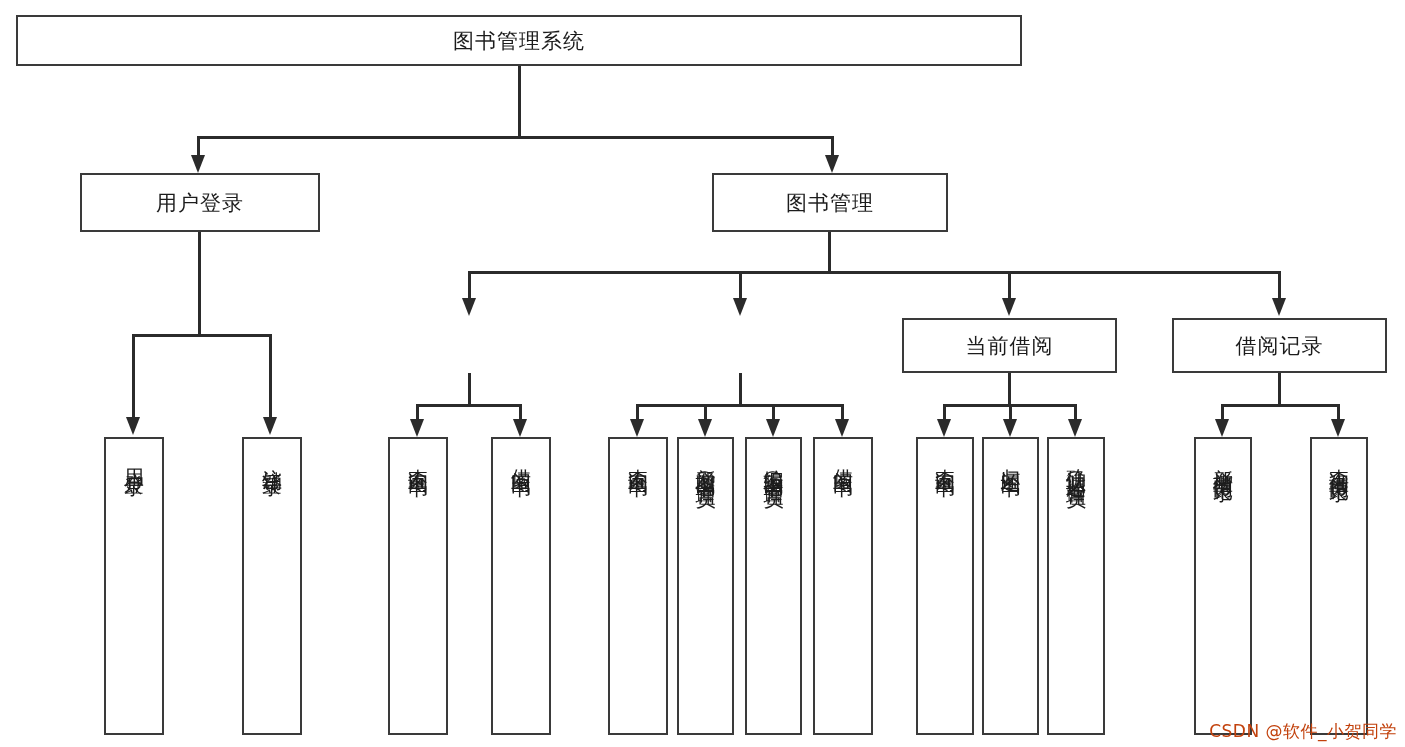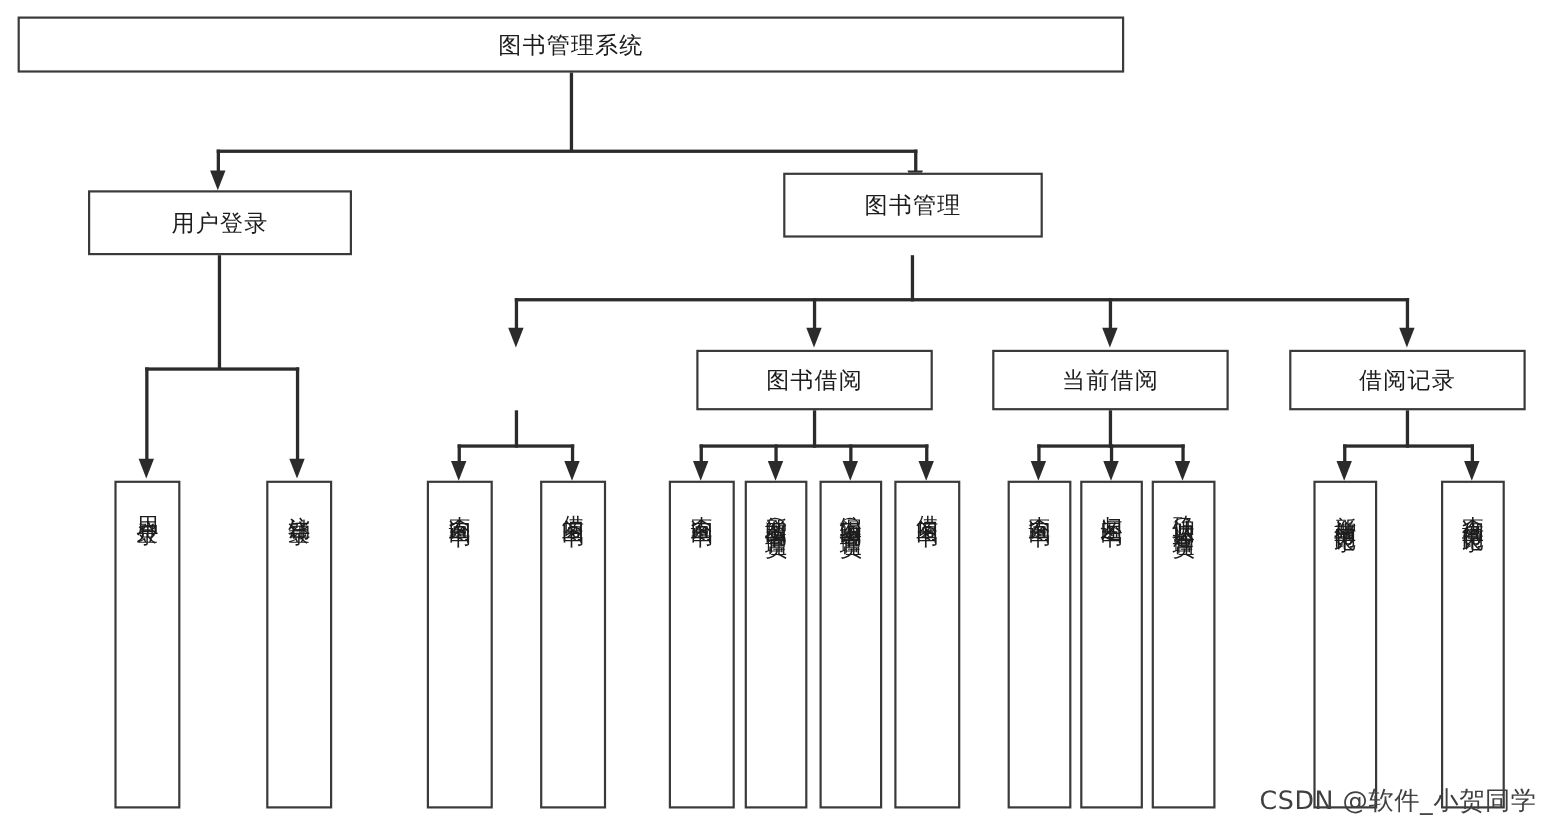--- a/index.html
+++ b/index.html
@@ -53,22 +53,22 @@
     width: 0;
     height: 0;
     border-left: 7px solid transparent;
     border-right: 7px solid transparent;
     border-top: 18px solid #2b2b2b;
   }
   #watermark {
     position: absolute;
     right: 8px;
     bottom: 4px;
-    font-size: 23px;
-    color: #404040;
+    font-size: 17px;
+    color: #c2410c;
     letter-spacing: 0.5px;
     white-space: nowrap;
     user-select: none;
   }
 </style>
 </head>
 <body>
 
 <div id="canvas">
 
@@ -83,21 +83,21 @@
   <div class="line vline" style="left:197px; top:136px; width:3px; height:22px;"></div>
   <div class="arrow" style="left:191px; top:155px;"></div>
 
   <div class="line vline" style="left:831px; top:136px; width:3px; height:22px;"></div>
   <div class="arrow" style="left:825px; top:155px;"></div>
 
   <div class="node h-node" style="left:80px; top:173px; width:240px; height:59px;">
     <span>用户登录</span>
   </div>
 
-  <div class="node h-node" style="left:712px; top:157px; width:236px; height:59px;">
+  <div class="node h-node" style="left:712px; top:173px; width:236px; height:59px;">
     <span>图书管理</span>
   </div>
 
   <div class="line vline" style="left:198px; top:232px; width:3px; height:104px;"></div>
   <div class="line hline" style="left:132px; top:334px; width:140px; height:3px;"></div>
   <div class="line vline" style="left:132px; top:334px; width:3px; height:85px;"></div>
   <div class="arrow" style="left:126px; top:417px;"></div>
   <div class="line vline" style="left:269px; top:334px; width:3px; height:85px;"></div>
   <div class="arrow" style="left:263px; top:417px;"></div>
 
@@ -105,23 +105,20 @@
   <div class="line hline" style="left:468px; top:271px; width:813px; height:3px;"></div>
   <div class="line vline" style="left:468px; top:271px; width:3px; height:29px;"></div>
   <div class="arrow" style="left:462px; top:298px;"></div>
   <div class="line vline" style="left:739px; top:271px; width:3px; height:29px;"></div>
   <div class="arrow" style="left:733px; top:298px;"></div>
   <div class="line vline" style="left:1008px; top:271px; width:3px; height:29px;"></div>
   <div class="arrow" style="left:1002px; top:298px;"></div>
   <div class="line vline" style="left:1278px; top:271px; width:3px; height:29px;"></div>
   <div class="arrow" style="left:1272px; top:298px;"></div>
 
-  <div class="node h-node" style="left:633px; top:318px; width:215px; height:55px;">
-    <span>图书借阅</span>
-  </div>
   <div class="node h-node" style="left:1172px; top:318px; width:215px; height:55px;">
     <span>借阅记录</span>
   </div>
   <div class="node h-node" style="left:902px; top:318px; width:215px; height:55px;">
     <span>当前借阅</span>
   </div>
 
   <div class="line vline" style="left:468px; top:373px; width:3px; height:34px;"></div>
   <div class="line hline" style="left:416px; top:404px; width:106px; height:3px;"></div>
   <div class="line vline" style="left:416px; top:404px; width:3px; height:17px;"></div>

